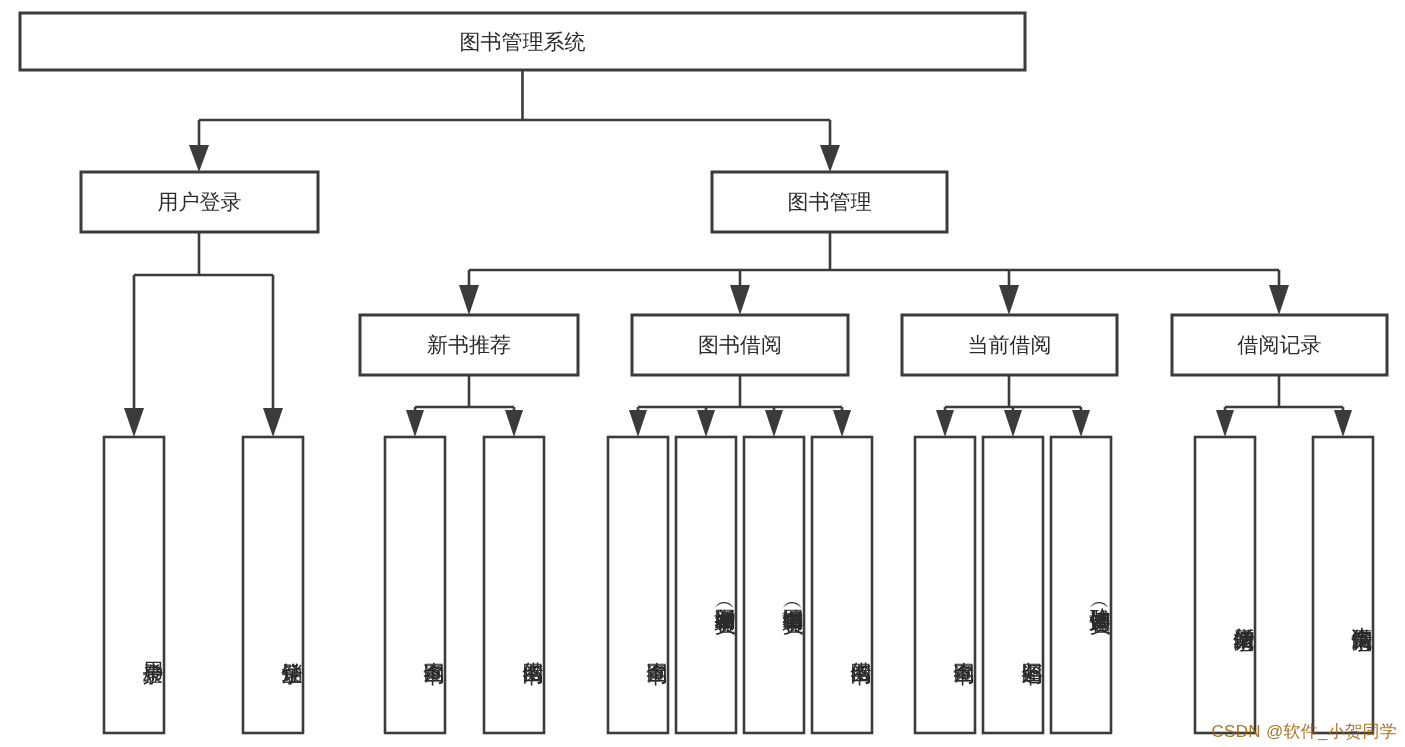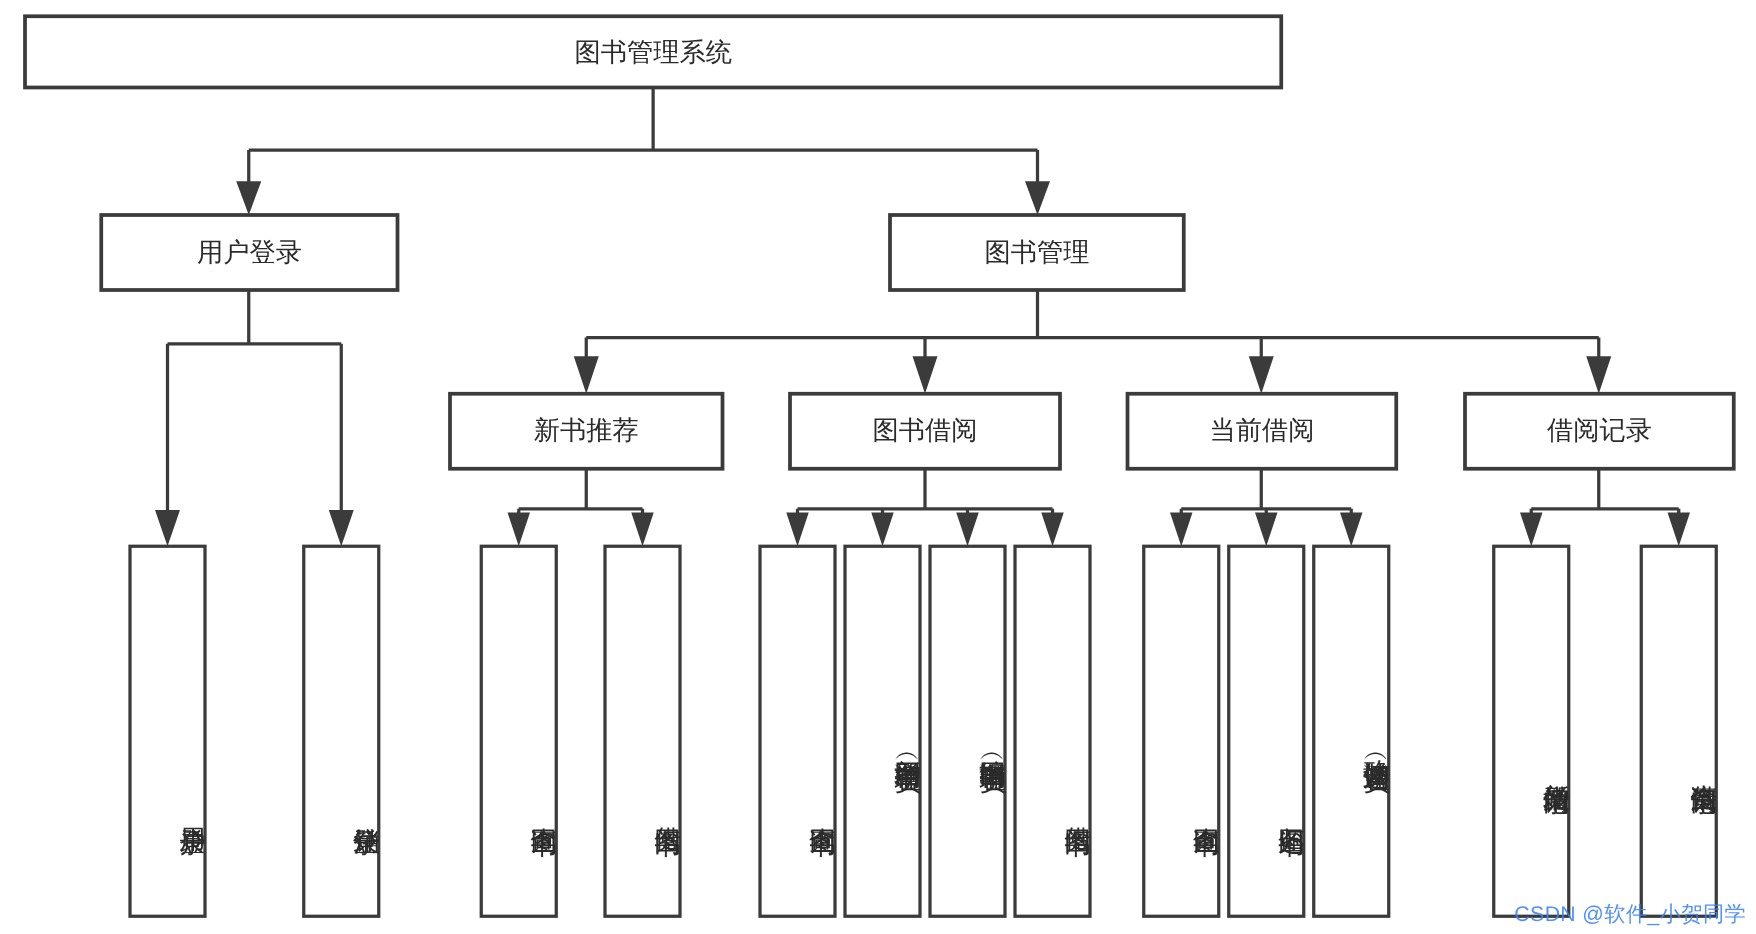--- a/index.html
+++ b/index.html
@@ -65,21 +65,21 @@
     letter-spacing: 1px;
     white-space: nowrap;
     pointer-events: none;
   }
   .watermark {
     position: absolute;
     right: 8px;
     bottom: 4px;
     font-family: "Liberation Sans", "DejaVu Sans", sans-serif;
     font-size: 17px;
-    color: #3b82f6;
+    color: #a16207;
     opacity: 0.88;
     white-space: nowrap;
     letter-spacing: 0.3px;
   }
 </style>
 </head>
 <body>
 
 <div id="diagram-root">
 

